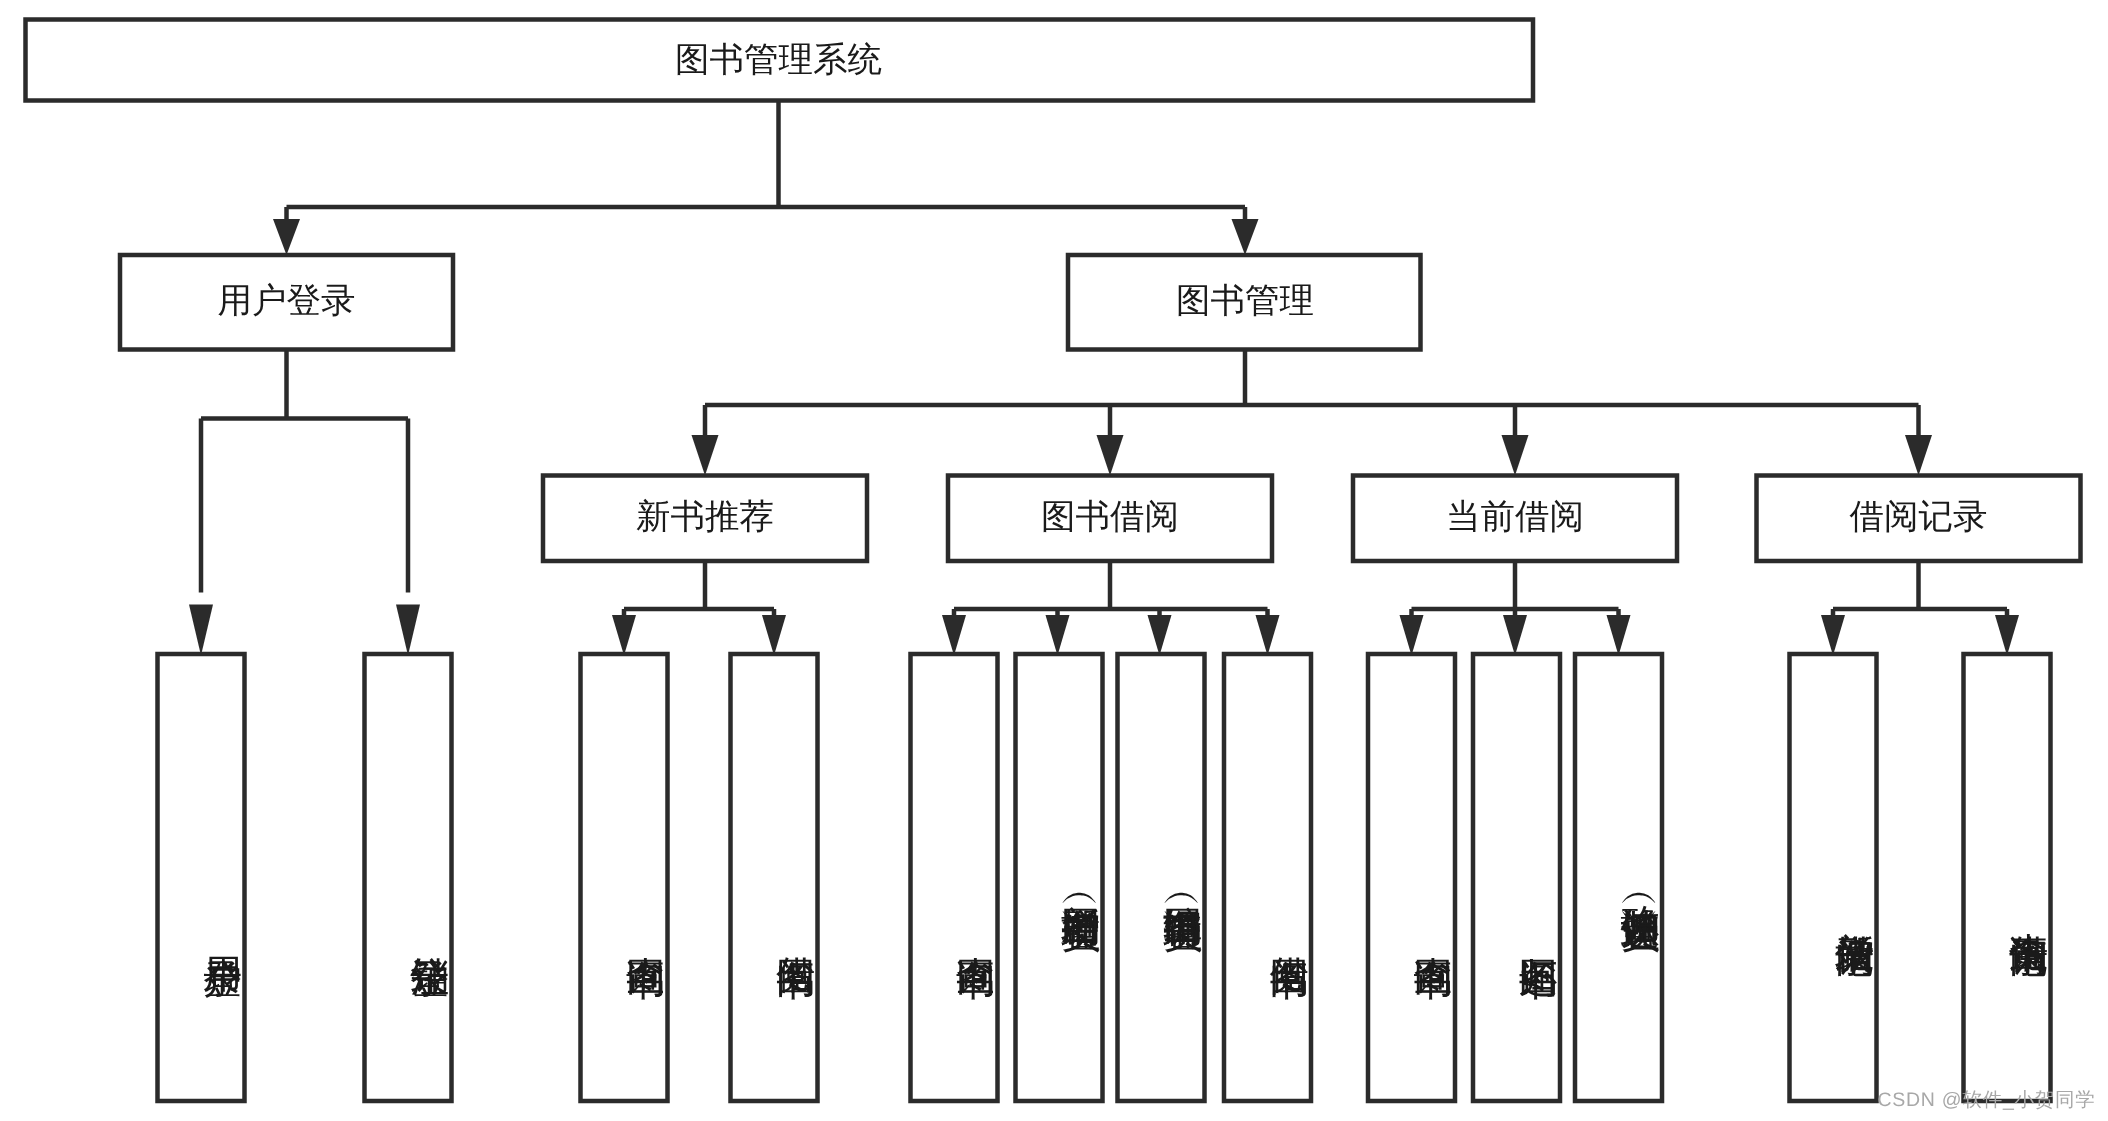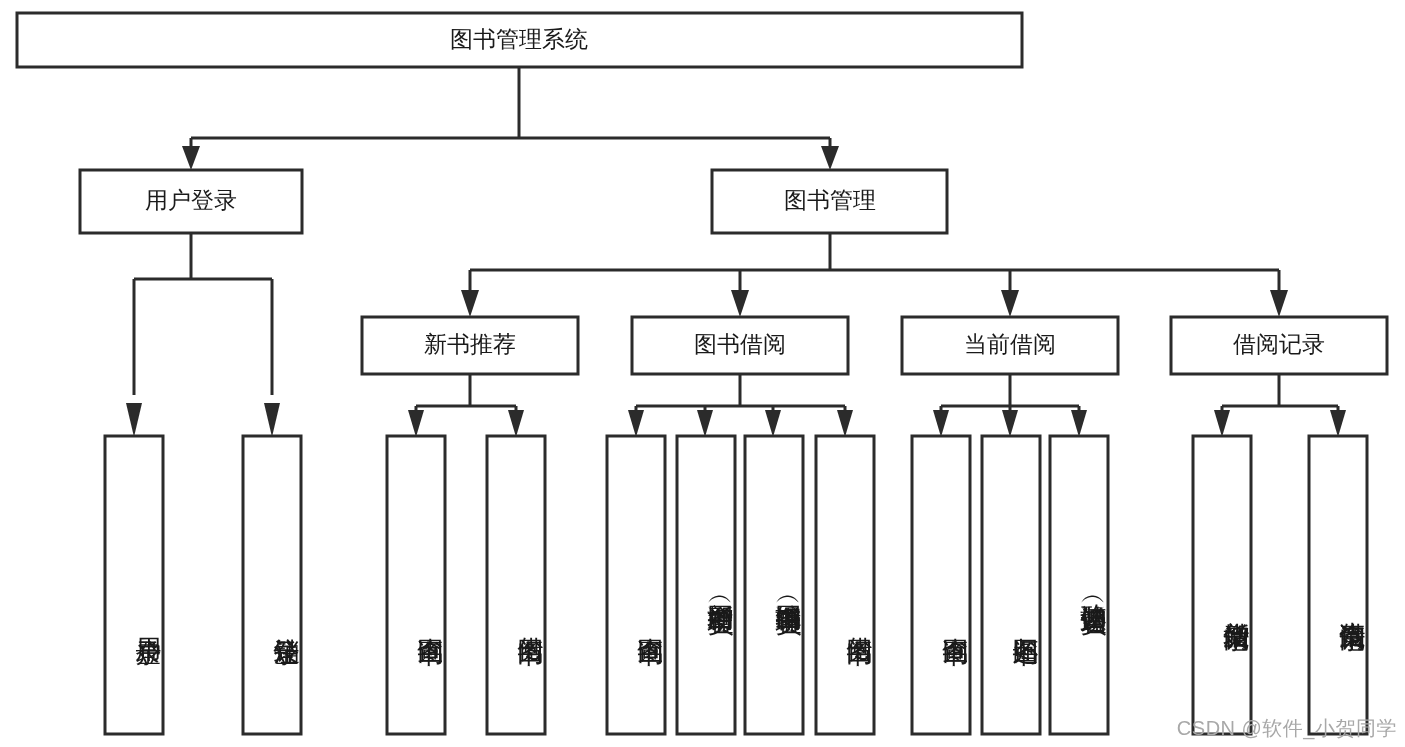--- a/index.html
+++ b/index.html
@@ -60,21 +60,21 @@
     align-items: flex-start;
     justify-content: center;
     white-space: nowrap;
     pointer-events: none;
   }
   .watermark {
     position: absolute;
     right: 8px;
     bottom: 5px;
     font-family: "Liberation Sans", "DejaVu Sans", sans-serif;
-    font-size: 20px;
+    font-size: 13px;
     color: #a8a8a8;
     letter-spacing: 0.5px;
     white-space: nowrap;
   }
 </style>
 </head>
 <body>
 
 <div id="diagram-root">
 

